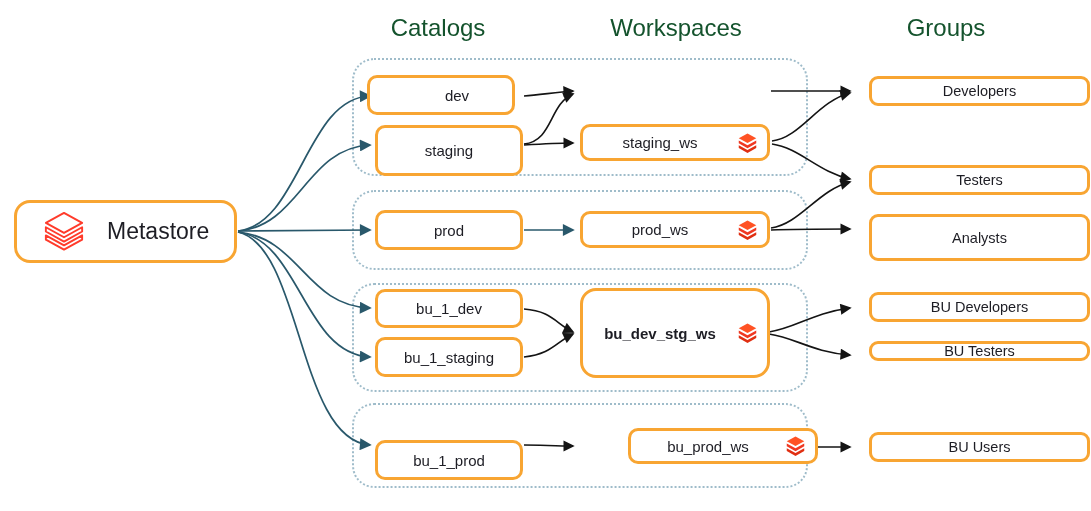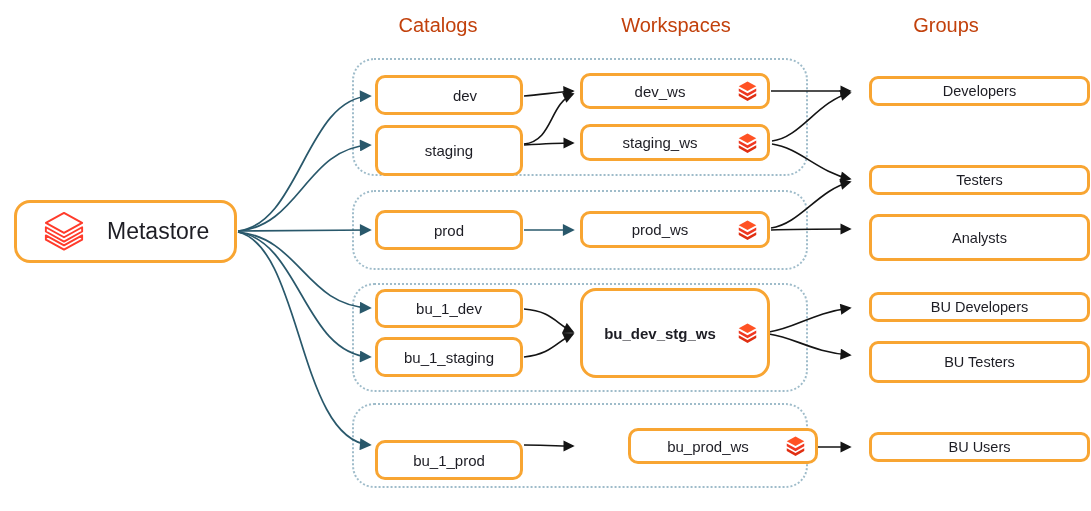--- a/index.html
+++ b/index.html
@@ -3,21 +3,21 @@
 <meta charset="utf-8">
 <style>
   html,body{margin:0;padding:0;background:#ffffff;}
   #canvas{
     position:relative;width:1091px;height:511px;background:#ffffff;overflow:hidden;
     font-family:"Liberation Sans","DejaVu Sans",sans-serif;color:#1d1d24;
   }
   #edge-layer{position:absolute;left:0;top:0;z-index:1;}
   .hdr{
     position:absolute;top:14px;transform:translateX(-50%);
-    font-size:20px;color:#c2410c;z-index:3;white-space:nowrap;
+    font-size:24px;color:#14532d;z-index:3;white-space:nowrap;
   }
   .cluster{
     position:absolute;border:2px dotted #9fbcca;border-radius:22px;
     background:transparent;z-index:0;box-sizing:border-box;
   }
   .node{
     position:absolute;display:flex;align-items:center;justify-content:center;
     background:#ffffff;border:3px solid #f8a532;border-radius:10px;
     box-sizing:border-box;z-index:2;font-size:15px;white-space:nowrap;
   }
@@ -82,47 +82,39 @@
 
   <div class="node metastore" style="left:14px;top:200px;width:223px;height:63px;">
     <svg width="46" height="42" viewBox="0 0 48 44" fill="none" stroke="#ff3b2b" stroke-width="2" stroke-linejoin="round">
       <path d="M24 2 L43 12.5 L24 23 L5 12.5 Z"></path>
       <path d="M5 17 L24 27.5 L43 17 L43 21.5 L24 32 L5 21.5 Z"></path>
       <path d="M5 25.5 L24 36 L43 25.5 L43 30 L24 40.5 L5 30 Z"></path>
     </svg>
     <span>Metastore</span>
   </div>
 
-  <div class="node" style="left:375px;top:75px;width:148px;height:40px;padding-left:32px;">
+  <div class="node" style="left:367px;top:75px;width:148px;height:40px;padding-left:32px;">
     <span>dev</span>
   </div>
   <div class="node" style="left:375px;top:125px;width:148px;height:51px;">
     <span>staging</span>
   </div>
   <div class="node" style="left:375px;top:210px;width:148px;height:40px;">
     <span>prod</span>
   </div>
   <div class="node" style="left:375px;top:289px;width:148px;height:39px;">
     <span>bu_1_dev</span>
   </div>
   <div class="node" style="left:375px;top:337px;width:148px;height:40px;">
     <span>bu_1_staging</span>
   </div>
   <div class="node" style="left:375px;top:440px;width:148px;height:40px;text-align:center;">
     <span>bu_1_prod</span>
   </div>
 
-  <div class="node ws" style="left:580px;top:73px;width:190px;height:36px;">
-    <span class="lbl">dev_ws</span>
-    <svg class="mini-logo" width="21" height="21" viewBox="0 0 24 24">
-      <path d="M12 1 L22 6.5 L12 12 L2 6.5 Z" fill="#ff5224"></path>
-      <path d="M2 9.2 L12 14.7 L22 9.2 L22 12.4 L12 17.9 L2 12.4 Z" fill="#ef3822"></path>
-      <path d="M2 14.6 L12 20.1 L22 14.6 L22 17.8 L12 23.3 L2 17.8 Z" fill="#e02f12"></path>
-    </svg>
-  </div>
   <div class="node ws" style="left:580px;top:124px;width:190px;height:37px;">
     <span class="lbl">staging_ws</span>
     <svg class="mini-logo" width="21" height="21" viewBox="0 0 24 24">
       <path d="M12 1 L22 6.5 L12 12 L2 6.5 Z" fill="#ff5224"></path>
       <path d="M2 9.2 L12 14.7 L22 9.2 L22 12.4 L12 17.9 L2 12.4 Z" fill="#ef3822"></path>
       <path d="M2 14.6 L12 20.1 L22 14.6 L22 17.8 L12 23.3 L2 17.8 Z" fill="#e02f12"></path>
     </svg>
   </div>
   <div class="node ws" style="left:580px;top:211px;width:190px;height:37px;">
     <span class="lbl">prod_ws</span>
@@ -154,20 +146,20 @@
   </div>
   <div class="node grp" style="left:857px;top:165px;width:221px;height:30px;">
     <span>Testers</span>
   </div>
   <div class="node grp" style="left:857px;top:214px;width:221px;height:47px;">
     <span>Analysts</span>
   </div>
   <div class="node grp" style="left:857px;top:292px;width:221px;height:30px;">
     <span>BU Developers</span>
   </div>
-  <div class="node grp" style="left:857px;top:341px;width:221px;height:42px;">
+  <div class="node grp" style="left:857px;top:341px;width:221px;height:20px;">
     <span>BU Testers</span>
   </div>
   <div class="node grp" style="left:857px;top:432px;width:221px;height:30px;">
     <span>BU Users</span>
   </div>
 
 </div>
 
 </body></html>

